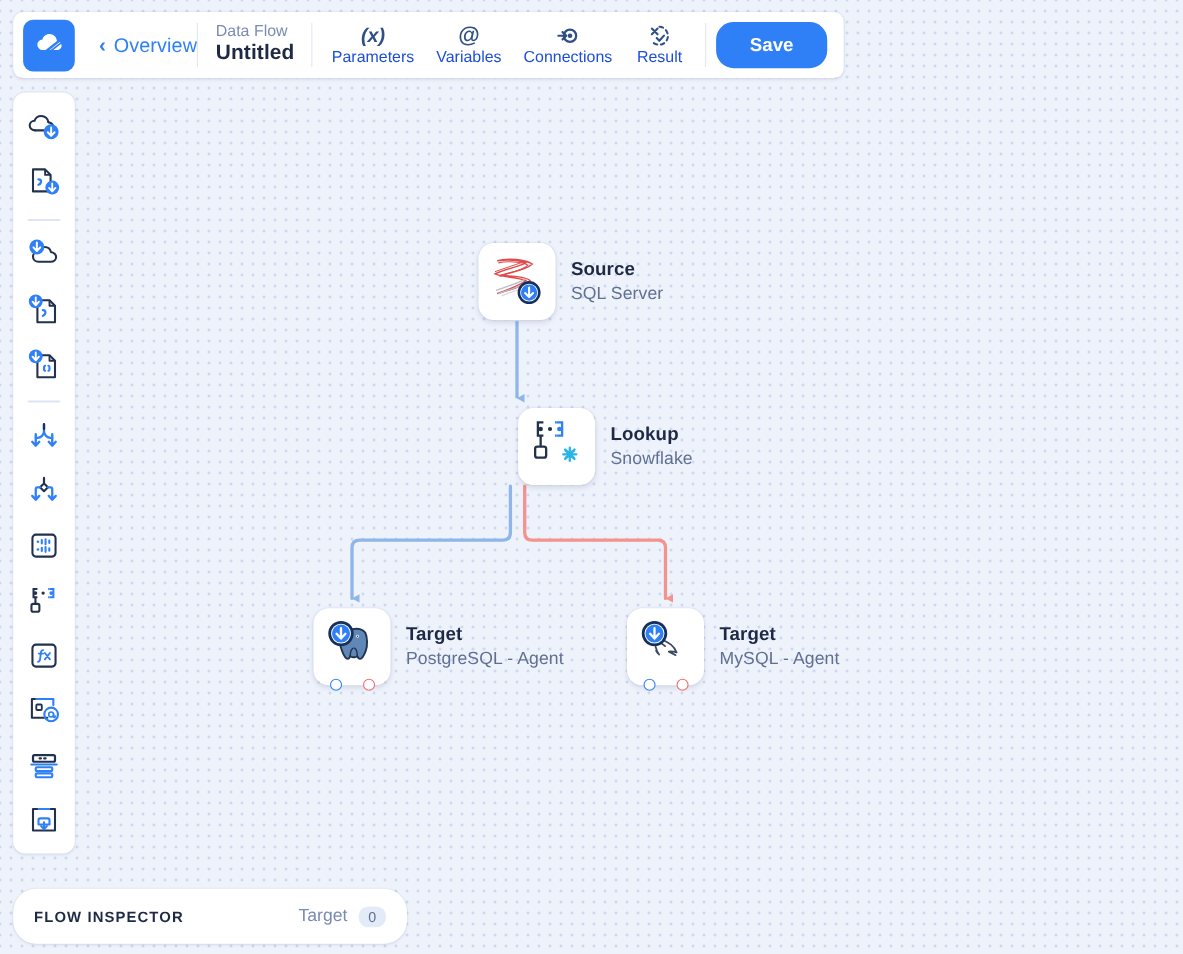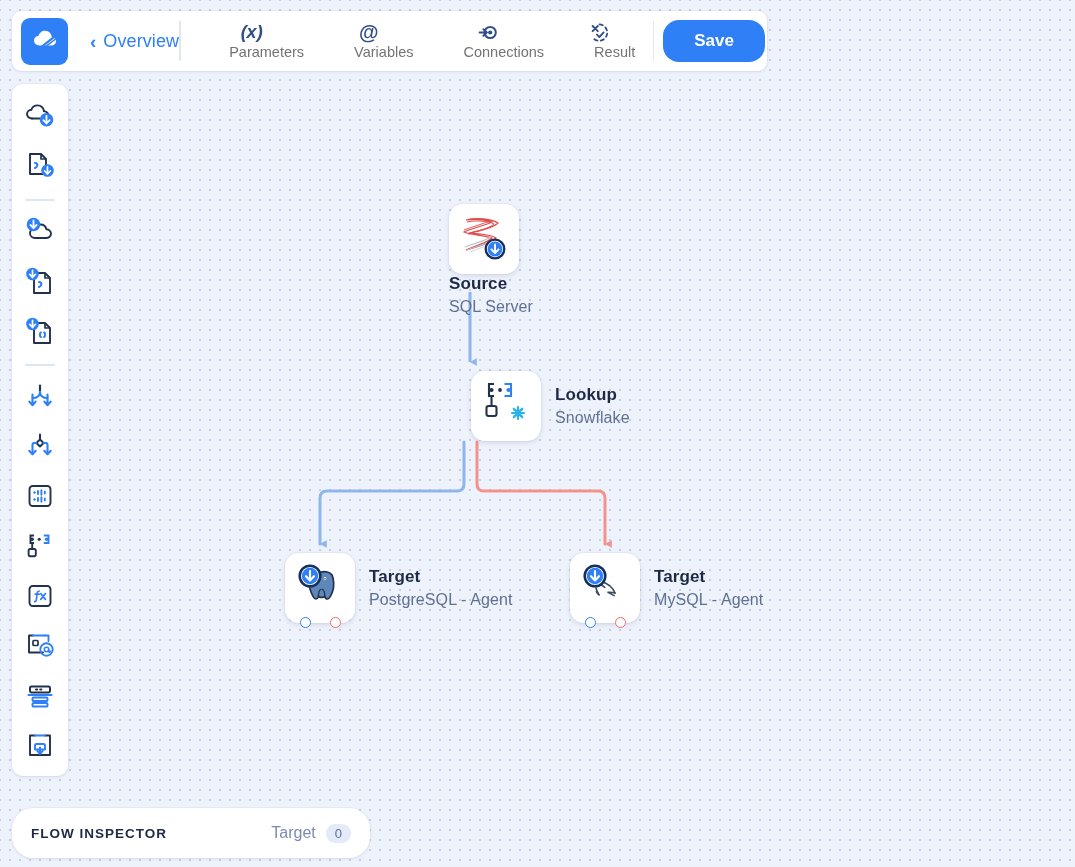--- a/index.html
+++ b/index.html
@@ -44,21 +44,21 @@
   .flow-meta { padding: 0 15px 0 16px; line-height: 1.18; }
   .flow-kind { font-size: 14.5px; color: #7b8bb0; }
   .flow-name { font-size: 19px; color: #1e2a45; font-weight: 700; letter-spacing: .1px; }
   .navgroup { display: flex; align-items: center; gap: 4px; padding: 0 10px; }
   .navitem {
     display: flex; flex-direction: column; align-items: center; justify-content: center;
     gap: 1px; padding: 4px 8px; cursor: pointer; min-width: 62px;
   }
   .navicon { height: 21px; display: flex; align-items: center; justify-content: center; color: #2f4f86; }
   .navicon .gly { font-size: 18px; font-style: italic; font-weight: 600; color: #2f4f86; }
-  .navlabel { font-size: 14.5px; color: #737373; white-space: nowrap; margin-left: 30px; }
+  .navlabel { font-size: 14.5px; color: #1d4ed8; white-space: nowrap; }
   .save-btn {
     margin-left: 9px; background: #2f80f7; color: #fff;
     font-size: 17px; font-weight: 700;
     border: none; border-radius: 16px;
     padding: 11px 31px; cursor: pointer;
     font-family: "Liberation Sans", sans-serif;
   }
 
   
   #sidebar {
@@ -134,21 +134,21 @@
 
     <path d="M470,292 L470,362" stroke="#8fb6ea" stroke-width="3" fill="none" marker-end="url(#arrB)"></path>
 
     <path d="M464,442 L464,484 Q464,491 457,491 L327,491 Q320,491 320,498 L320,544" stroke="#8fb6ea" stroke-width="3" fill="none" stroke-linecap="round" marker-end="url(#arrB)"></path>
 
     <path d="M477,442 L477,484 Q477,491 484,491 L598,491 Q605,491 605,498 L605,544" stroke="#f4938d" stroke-width="3" fill="none" stroke-linecap="round" marker-end="url(#arrR)"></path>
   </svg>
 
   <div id="canvas">
 
-    <div class="node" style="left:435px; top:204px;flex-direction:column;">
+    <div class="node" style="left:435px; top:221px;">
       <div class="node-card">
         <span>
           <svg width="50" height="50" viewBox="0 0 50 50">
             <g transform="translate(3,5)">
               <path d="M4,3 C14,0 30,2 36,6 C30,12 14,14 6,17 C16,16 30,18 34,21 C26,28 12,30 4,33 C14,29 24,26 30,21 C22,18 8,18 2,15 C10,11 22,9 30,5 C22,2 12,2 4,3 Z" fill="none" stroke="#e04a4a" stroke-width="1.25"></path>
               <path d="M5,5 C13,3 27,4 32,7 C27,12 14,14 7,16" fill="none" stroke="#e04a4a" stroke-width="1"></path>
               <path d="M3,30 C11,27 22,24 29,20" fill="none" stroke="#b9bfc9" stroke-width="1.2"></path>
               <path d="M5,33 C13,30 24,27 31,23" fill="none" stroke="#b9bfc9" stroke-width="1.2"></path>
               <path d="M8,35 C15,32 25,29 32,26" fill="none" stroke="#cfd4dc" stroke-width="1"></path>
               <path d="M2,13 C10,10 20,7 28,4" fill="none" stroke="#e04a4a" stroke-width=".9"></path>
@@ -264,20 +264,24 @@
       </span>
     </div>
 
     <div class="back-link">
       <span class="chev">‹</span>
       <span class="back-label">Overview</span>
     </div>
 
     <div class="vdiv"></div>
 
+    <div class="flow-meta">
+      <div class="flow-kind">Data Flow</div>
+      <div class="flow-name">Untitled</div>
+    </div>
 
     <div class="vdiv"></div>
 
     <div class="navgroup">
       <div class="navitem">
         <span class="navicon">
           <span class="gly">(x)</span>
         </span>
         <span class="navlabel">Parameters</span>
       </div>

